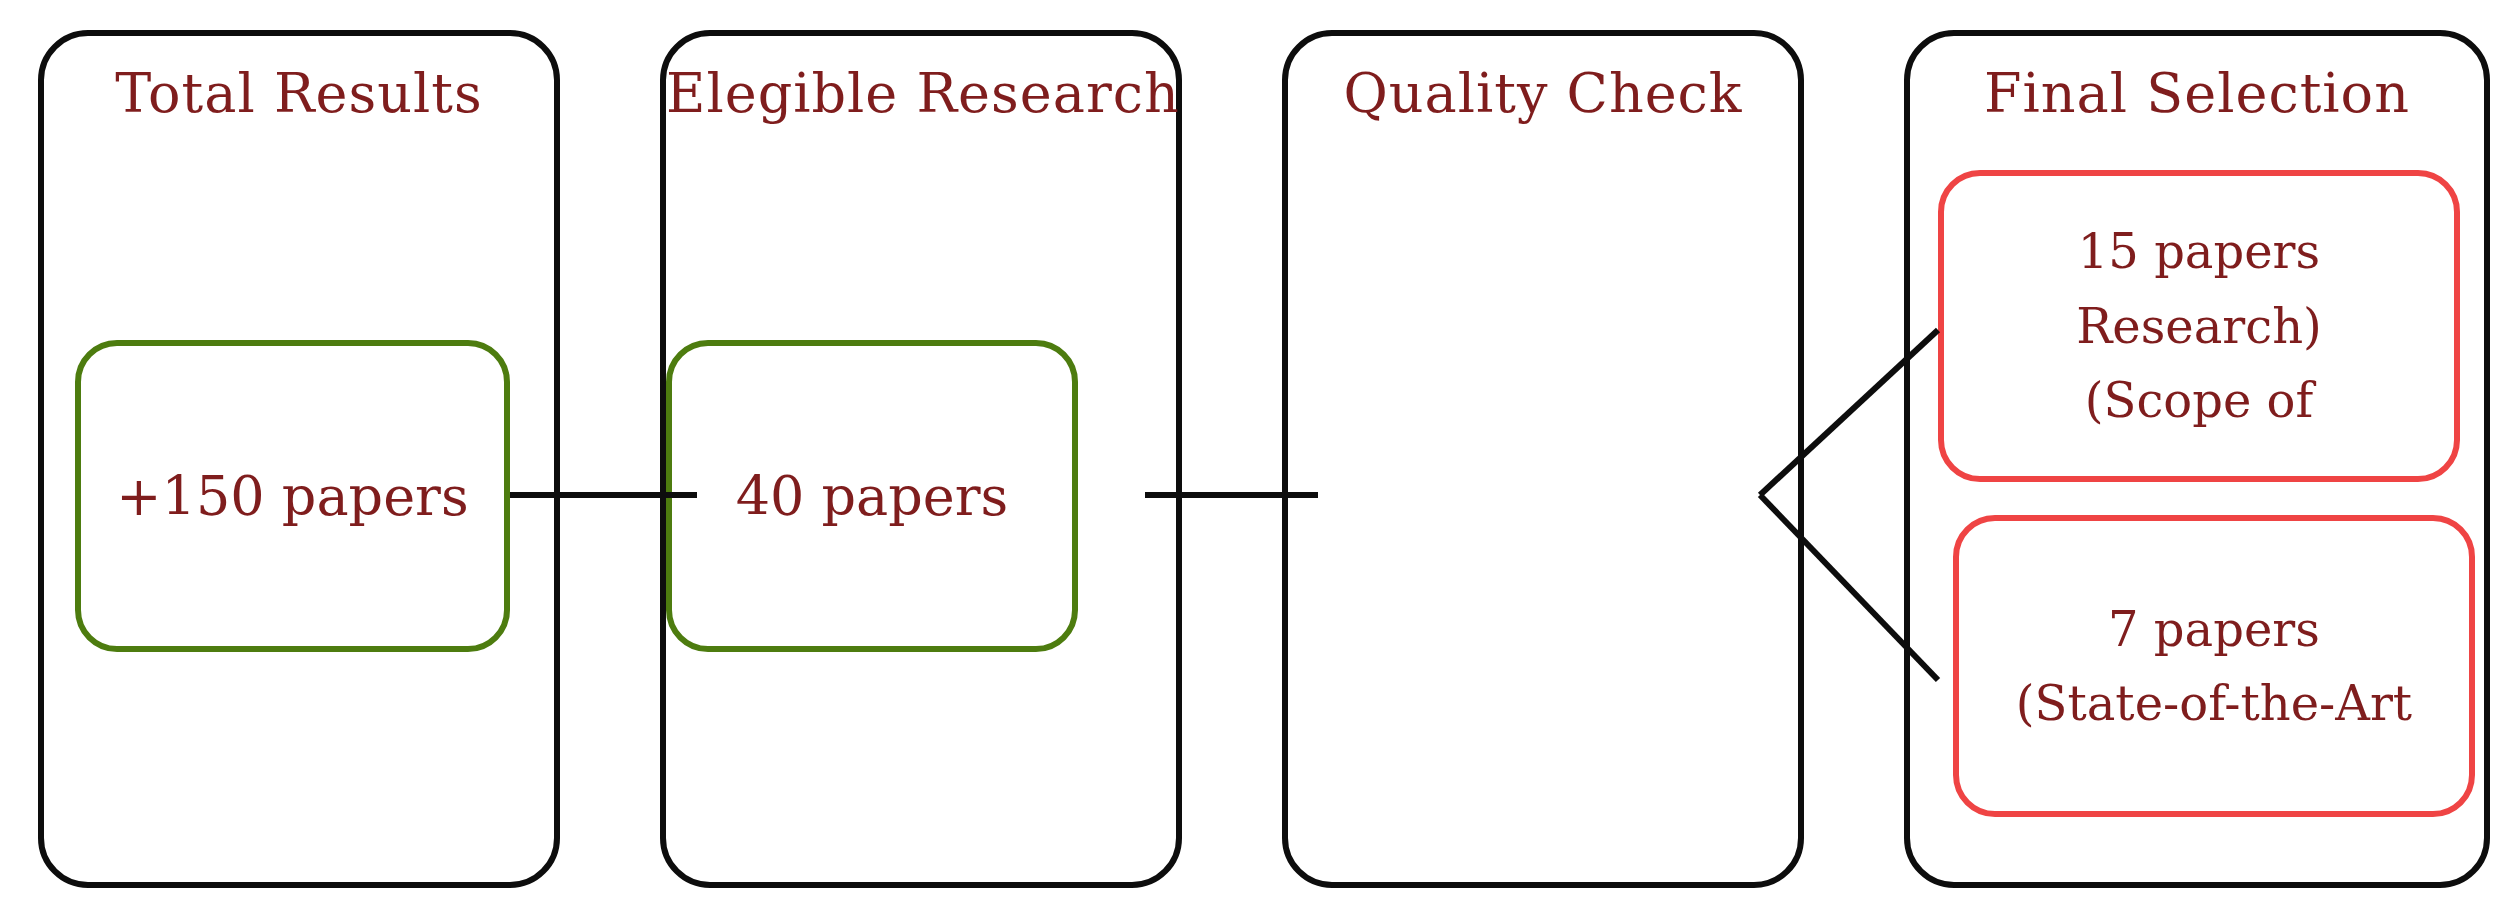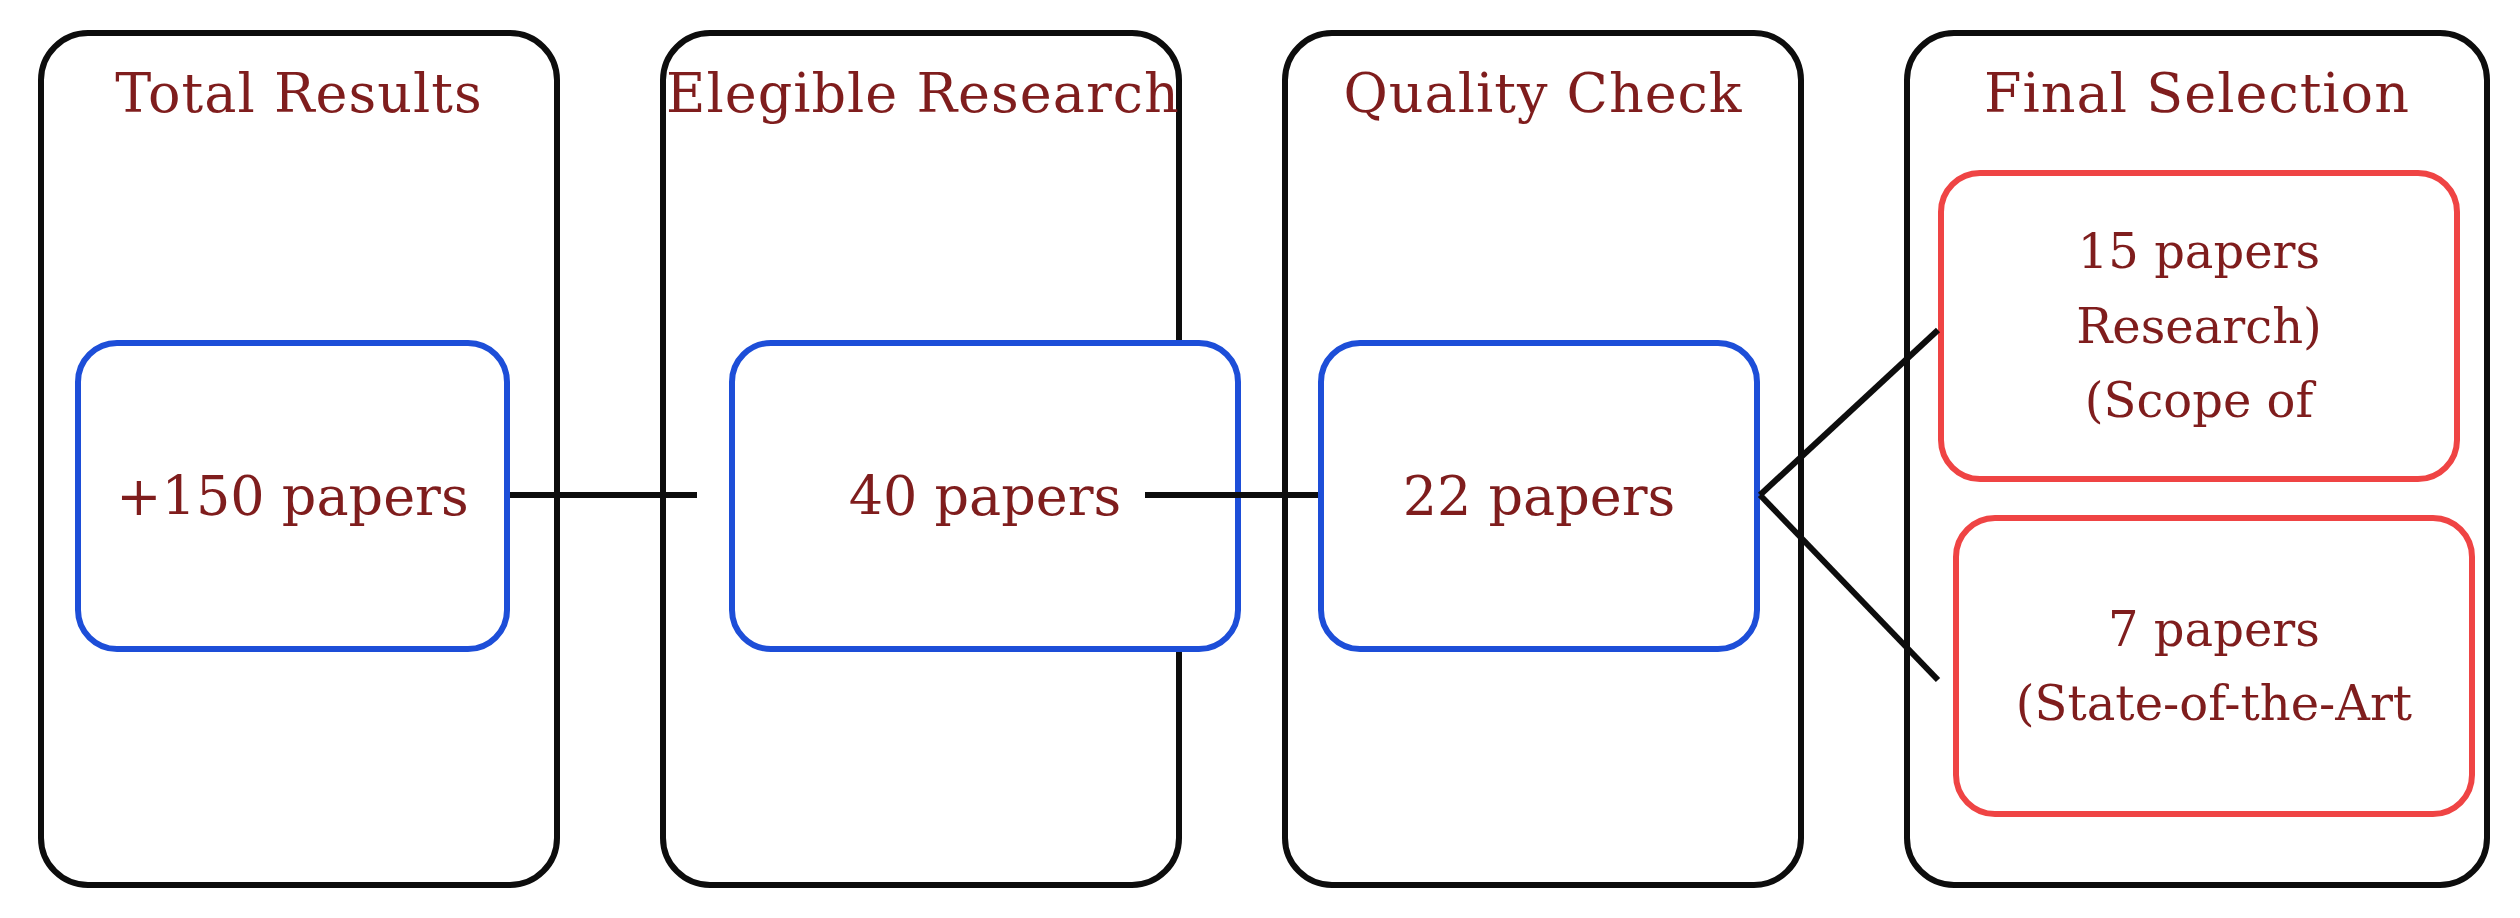--- a/index.html
+++ b/index.html
@@ -31,21 +31,21 @@
     left: 0;
     width: 100%;
     text-align: center;
     font-size: 54px;
     letter-spacing: 1px;
     white-space: nowrap;
   }
   .count-box {
     position: absolute;
     background: #ffffff;
-    border: 6px solid #1d4ed8;
+    border: 6px solid #4d7c0f;
     border-radius: 42px;
     box-sizing: border-box;
     display: flex;
     align-items: center;
     justify-content: center;
     font-size: 54px;
     text-align: center;
   }
   .inner-count {
     top: 340px;
@@ -83,29 +83,26 @@
   <div class="stage-panel" style="left:38px; width:522px;">
     <div class="stage-title">Total Results</div>
   </div>
   <div class="count-box inner-count" style="left:75px; width:435px;">
     <span>+150 papers</span>
   </div>
 
   <div class="stage-panel" style="left:660px; width:522px;">
     <div class="stage-title">Elegible Research</div>
   </div>
-  <div class="count-box inner-count" style="left:729px; width:512px;">
+  <div class="count-box inner-count" style="left:666px; width:412px;">
     <span>40 papers</span>
   </div>
 
   <div class="stage-panel" style="left:1282px; width:522px;">
     <div class="stage-title">Quality Check</div>
-  </div>
-  <div class="count-box inner-count" style="left:1318px; width:442px;">
-    <span>22 papers</span>
   </div>
 
   <div class="stage-panel" style="left:1904px; width:586px;">
     <div class="stage-title">Final Selection</div>
   </div>
   <div class="output-box" style="left:1938px; width:522px; top:170px; height:312px;">
     <span class="output-line">15 papers</span>
     <span class="output-line">Research)</span>
     <span class="output-line">(Scope of</span>
   </div>

